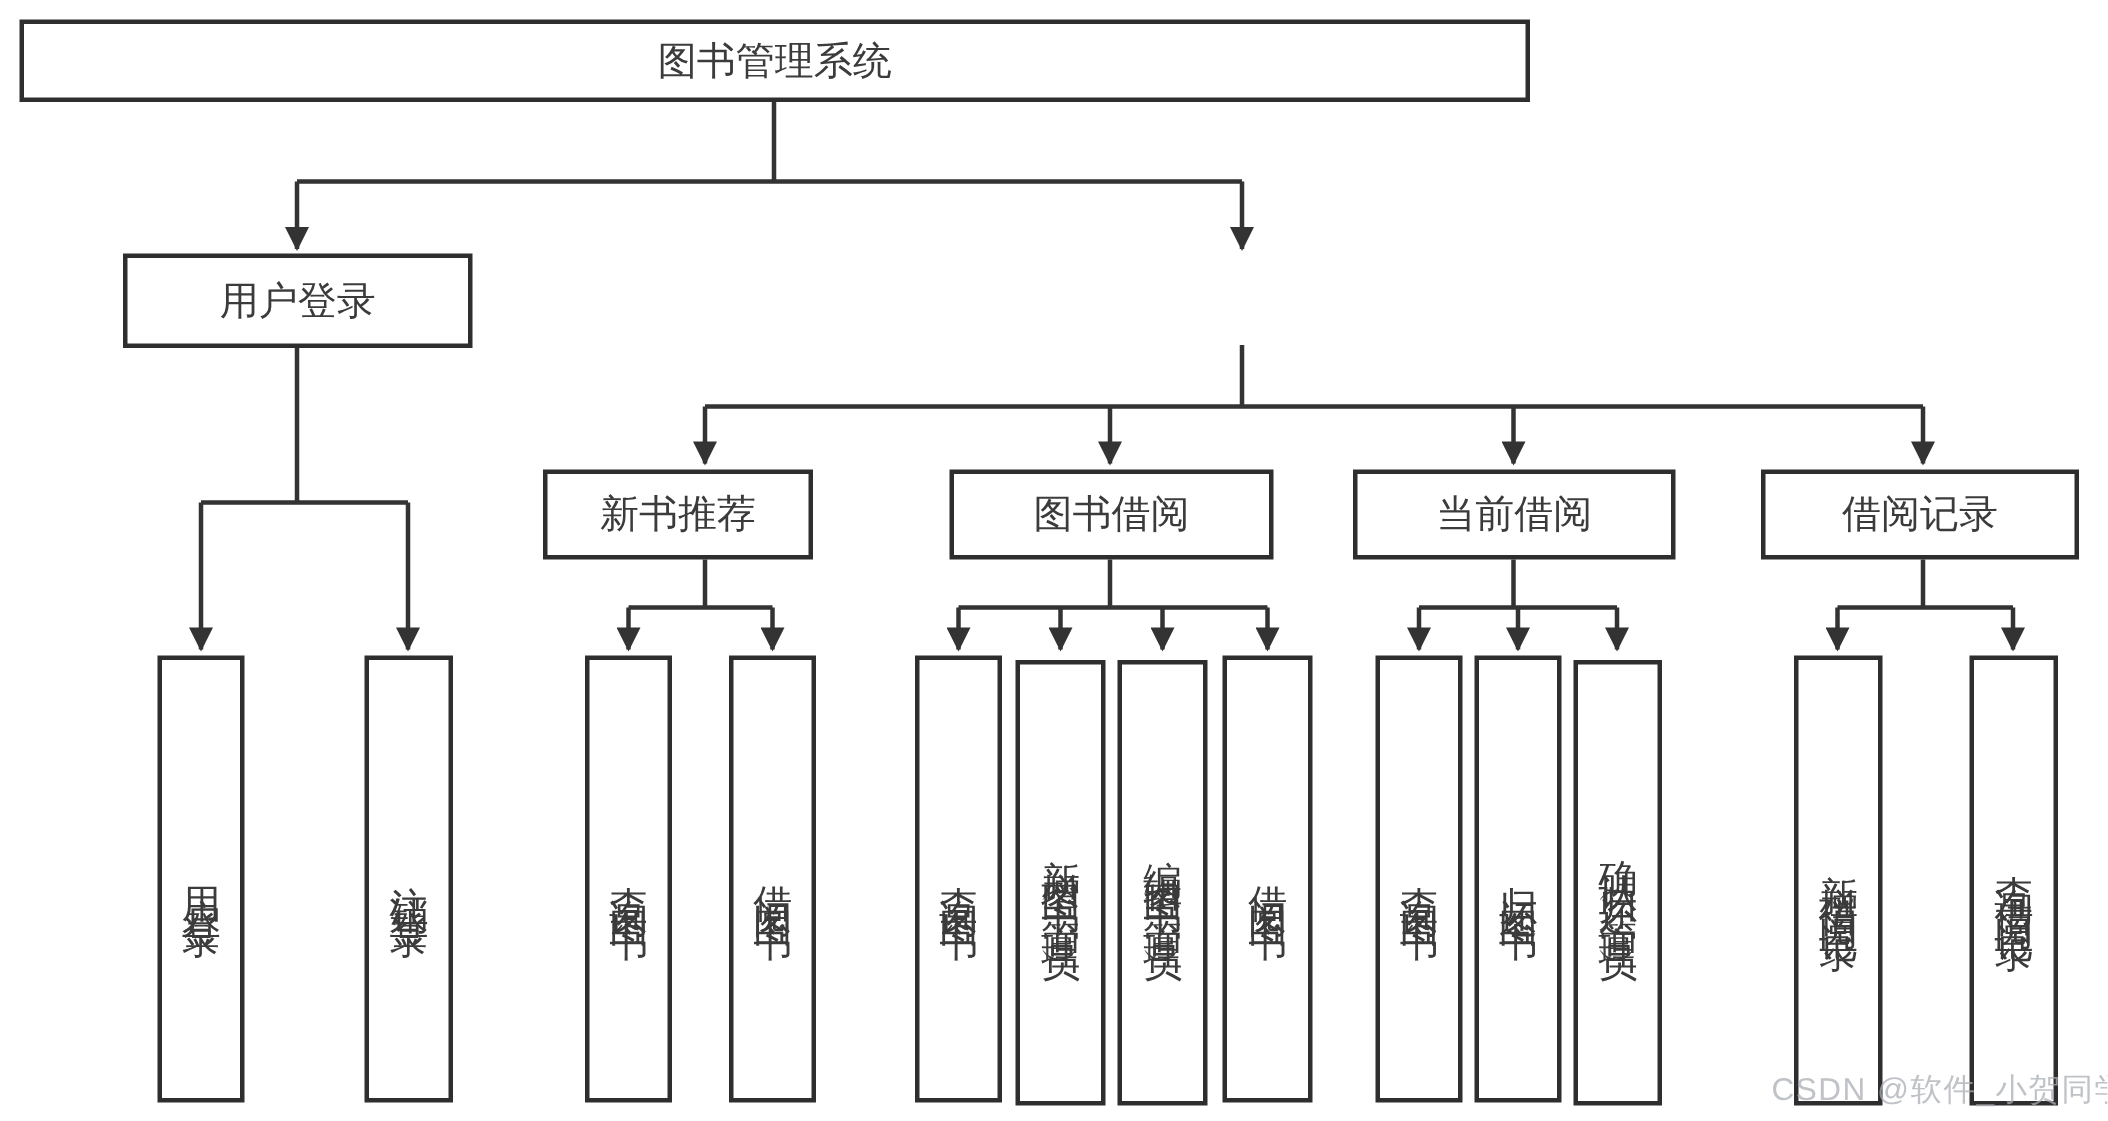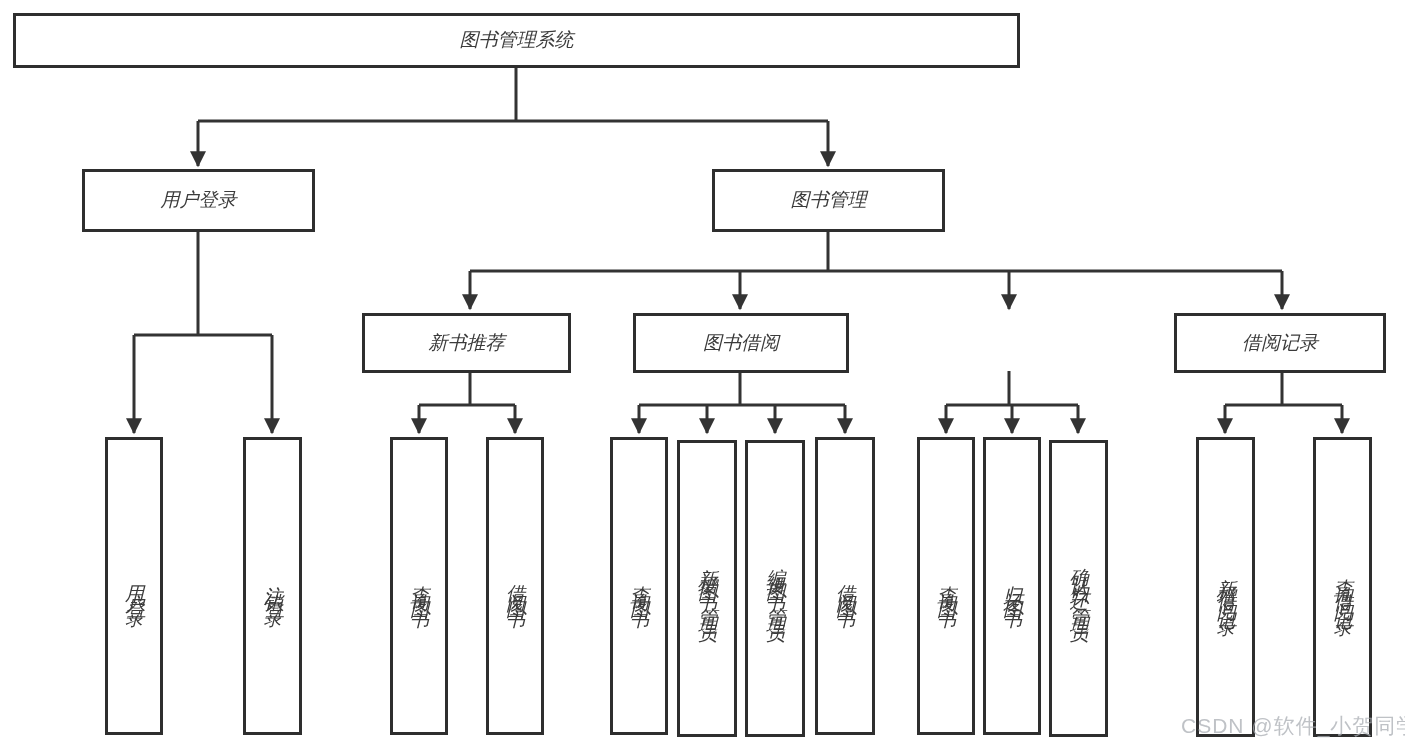--- a/index.html
+++ b/index.html
@@ -31,26 +31,25 @@
     stroke: none;
   }
   .box {
     position: absolute;
     box-sizing: border-box;
     border: 3px solid var(--border, #2e2e2e);
     background: var(--background, #ffffff);
     display: flex;
     align-items: center;
     justify-content: center;
-    font-size: 19px;
+    font-size: 26px;
     color: var(--text, #3b3b3b);
     text-align: center;
     line-height: 1.2;
     white-space: nowrap;
-    font-style: italic;
   }
   .vbox {
     writing-mode: vertical-rl;
     text-orientation: mixed;
     letter-spacing: 8px;
     white-space: normal;
   }
   #watermark {
     position: absolute;
     left: 1181px;
@@ -105,24 +104,24 @@
     <line class="link" x1="1078" y1="405" x2="1078" y2="433" marker-end="url(#arrow)"></line>
 
     <path class="link" d="M1282 371 L1282 405 M1225 405 L1342 405"></path>
     <line class="link" x1="1225" y1="405" x2="1225" y2="433" marker-end="url(#arrow)"></line>
     <line class="link" x1="1342" y1="405" x2="1342" y2="433" marker-end="url(#arrow)"></line>
   </svg>
 
   <div class="box" style="left:13px; top:13px; width:1007px; height:55px;">图书管理系统</div>
 
   <div class="box" style="left:82px; top:169px; width:233px; height:63px;">用户登录</div>
-  <div class="box" style="left:712px; top:169px; width:233px; height:63px;">图书管理</div>
 
-  <div class="box" style="left:362px; top:313px; width:209px; height:60px;">新书推荐</div>
+  <div class="box" style="left:362px; top:313px; width:180px; height:60px;">新书推荐</div>
   <div class="box" style="left:633px; top:313px; width:216px; height:60px;">图书借阅</div>
+  <div class="box" style="left:902px; top:313px; width:215px; height:60px;">当前借阅</div>
   <div class="box" style="left:1174px; top:313px; width:212px; height:60px;">借阅记录</div>
 
   <div class="box vbox" style="left:105px; top:437px; width:58px; height:298px;">用户登录</div>
   <div class="box vbox" style="left:243px; top:437px; width:59px; height:298px;">注销登录</div>
 
   <div class="box vbox" style="left:390px; top:437px; width:58px; height:298px;">查询图书</div>
   <div class="box vbox" style="left:486px; top:437px; width:58px; height:298px;">借阅图书</div>
 
   <div class="box vbox" style="left:610px; top:437px; width:58px; height:298px;">查询图书</div>
   <div class="box vbox" style="left:677px; top:440px; width:60px; height:297px;">新增图书（管理员）</div>

